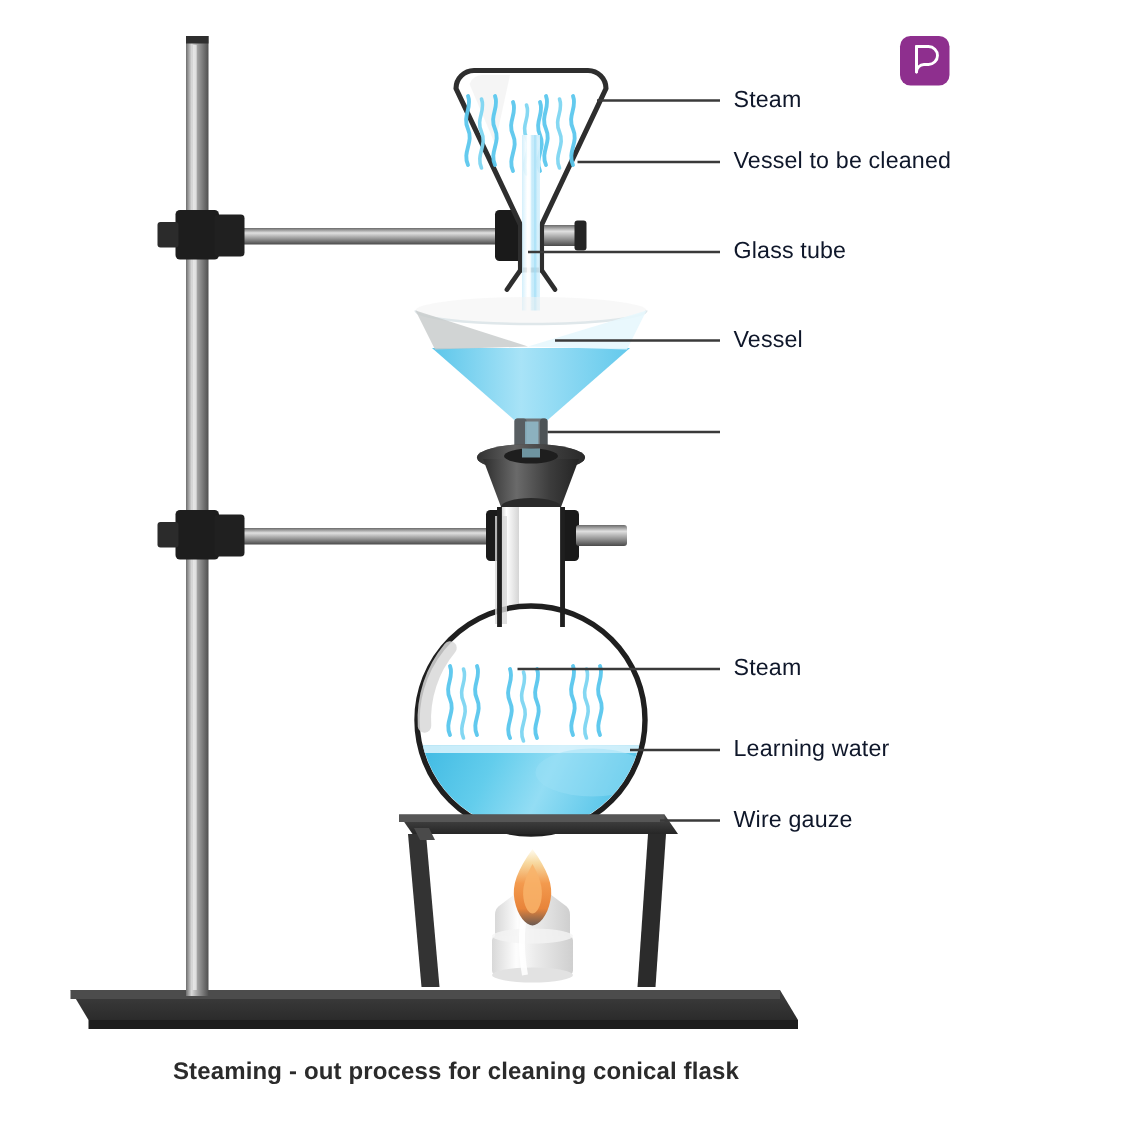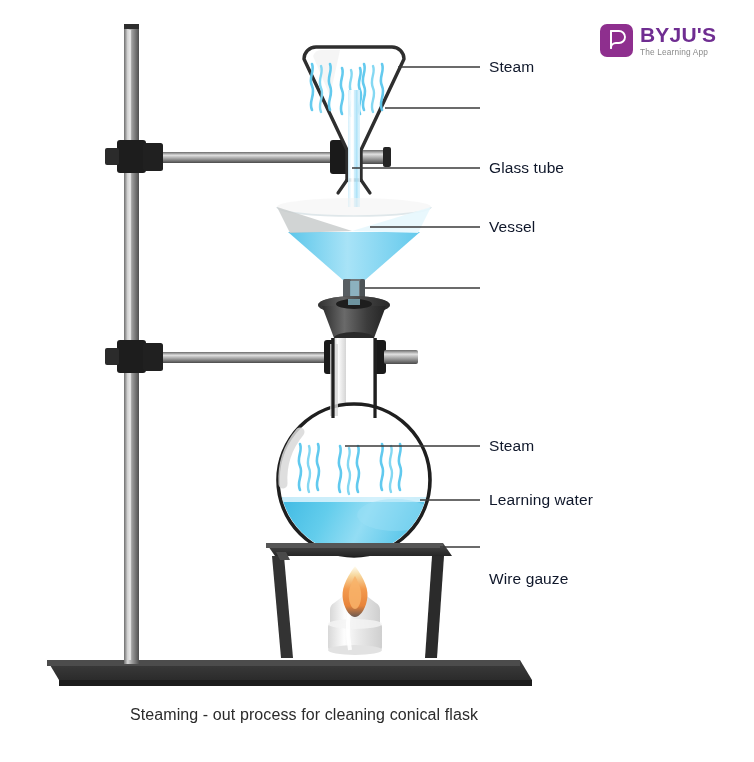--- a/index.html
+++ b/index.html
@@ -13,21 +13,21 @@
   .logo-mark{width:33px;height:33px;border-radius:7px;background:#8e2f8e;
              display:flex;align-items:center;justify-content:center;flex:0 0 auto;}
   .logo-mark svg{display:block;}
   .logo-text{display:flex;flex-direction:column;line-height:1;}
   .logo-name{font-size:21px;font-weight:bold;color:#6f2d91;letter-spacing:.2px;}
   .logo-tag{font-size:8.3px;color:#8a8a8a;margin-top:3px;letter-spacing:.15px;}
 
   .lbl{position:absolute;font-size:15.5px;color:#0f172a;white-space:nowrap;
        letter-spacing:.1px;}
   .caption{position:absolute;left:0;top:706px;width:608px;text-align:center;
-           font-size:16px;font-weight:normal;color:#2b2b2b;letter-spacing:.1px;}
+           font-size:16px;font-weight:bold;color:#2b2b2b;letter-spacing:.1px;}
 </style>
 </head>
 <body>
 
 <div id="stage">
 
   <svg id="art" width="754" height="762" viewBox="0 0 754 762">
     <defs>
       <linearGradient id="rodG" x1="0" y1="0" x2="1" y2="0">
         <stop offset="0" stop-color="#6e6e6e"></stop>
@@ -260,28 +260,25 @@
     </g>
   </svg>
 
   <div class="logo-wrap">
     <div class="logo-mark">
       <svg width="20" height="22" viewBox="0 0 20 22" aria-hidden="true">
         <path d="M4 2 h8 a6 6 0 0 1 0 12 h-3 a5 5 0 0 0 -5 5 Z" fill="none" stroke="#ffffff" stroke-width="1.9" stroke-linejoin="round"></path>
         <path d="M4 2 v17" fill="none" stroke="#ffffff" stroke-width="1.9" stroke-linecap="round"></path>
       </svg>
     </div>
-    <div class="logo-text">
-      <span class="logo-name">BYJU'S</span>
-      <span class="logo-tag">The Learning App</span>
-    </div>
   </div>
 
   <div class="lbl" style="left:489px;top:58px">Steam</div>
+  <div class="lbl" style="left:489px;top:99px">Vessel to be cleaned</div>
   <div class="lbl" style="left:489px;top:159px">Glass tube</div>
   <div class="lbl" style="left:489px;top:218px">Vessel</div>
   <div class="lbl" style="left:489px;top:437px">Steam</div>
   <div class="lbl" style="left:489px;top:491px">Learning water</div>
-  <div class="lbl" style="left:489px;top:570px">Wire gauze</div>
+  <div class="lbl" style="left:489px;top:538px">Wire gauze</div>
 
   <div class="caption">Steaming - out process for cleaning conical flask</div>
 
 </div>
 
 </body></html>

